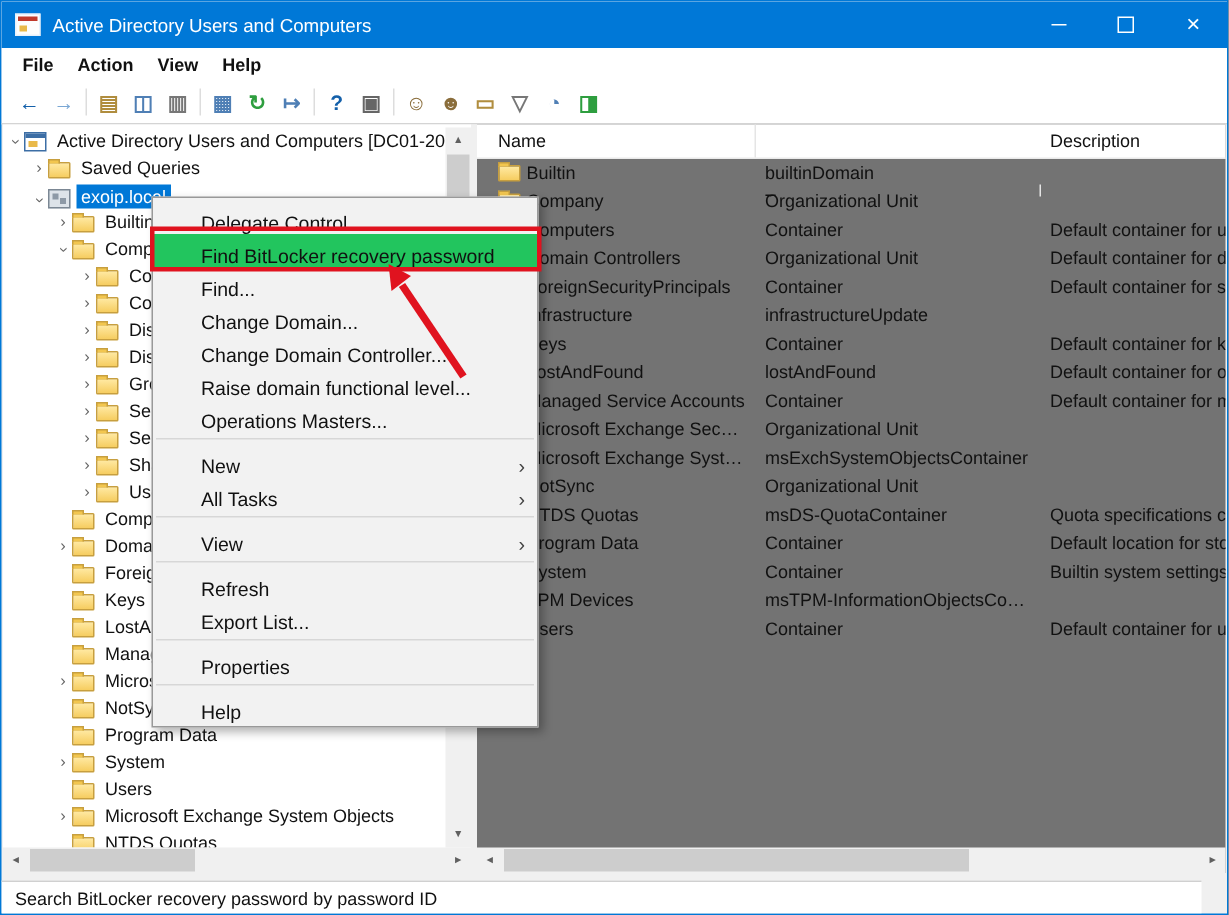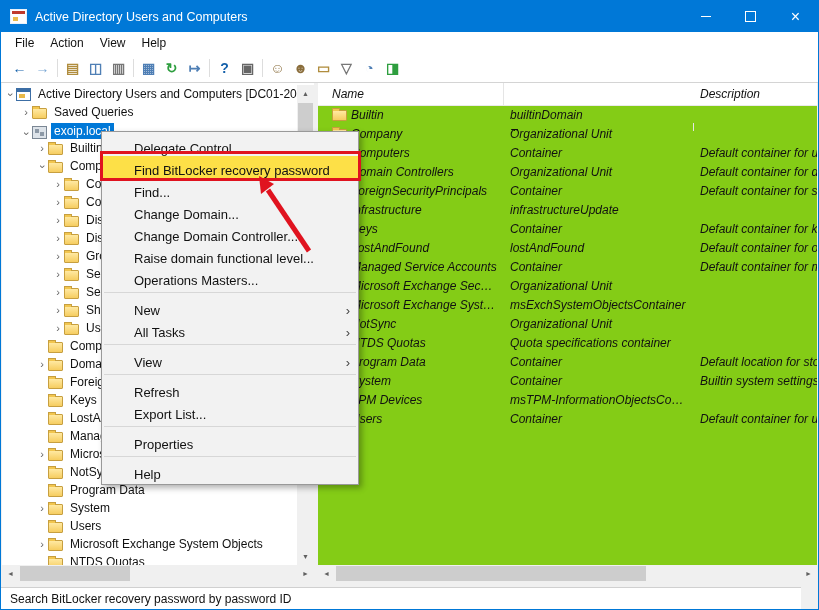--- a/index.html
+++ b/index.html
@@ -14,21 +14,21 @@
   .title-icon::after{content:"";position:absolute;left:2px;bottom:2px;width:5px;height:4px;background:#e9b949;}
   .title-text{margin-left:8px;font-size:12.5px;white-space:nowrap;}
   .win-controls{margin-left:auto;display:flex;height:100%;}
   .win-btn{width:45px;height:100%;display:flex;align-items:center;justify-content:center;}
   .glyph-min{width:10px;height:1px;background:#fff;}
   .glyph-max{width:9px;height:9px;border:1px solid #fff;}
   .glyph-close{color:#fff;font-size:16px;line-height:1;}
   
   .menubar{position:absolute;left:0;top:31px;right:0;height:22px;background:#fff;
     display:flex;align-items:center;padding-left:6px;font-size:12px;}
-  .menu-item{padding:2px 8px;}
+  .menu-item{padding:2px 8px;font-weight:bold;}
   .toolbar{position:absolute;left:0;top:53px;right:0;height:29px;background:#fff;
     border-bottom:1px solid #d4d4d4;display:flex;align-items:center;padding-left:7px;box-sizing:border-box;}
   .tool-btn{width:23px;height:22px;display:flex;align-items:center;justify-content:center;font-size:14px;font-weight:bold;}
   .tool-sep{width:1px;height:18px;background:#ddd;margin:0 3px;}
   
   .tree-pane{position:absolute;left:1px;top:82px;width:312px;bottom:27px;background:#fff;}
   .tree-rows{position:absolute;left:0;top:2px;right:17px;bottom:17px;overflow:hidden;}
   .tree-row{height:18px;display:flex;align-items:center;font-size:12px;white-space:nowrap;}
   .expander{flex:0 0 12px;width:12px;text-align:center;color:#666;font-size:11px;line-height:1;}
   .expander.open{transform:rotate(90deg);}
@@ -37,21 +37,21 @@
   .ti.folder::before,.ti.ou::before{content:"";position:absolute;top:-3px;left:-1px;width:6px;height:2px;background:#f2c64f;border:1px solid #c79f3f;border-bottom:none;}
   .ti.domain{background:#dde3e9;border:1px solid #7b8794;box-sizing:border-box;}
   .ti.domain::before{content:"";position:absolute;left:2px;top:2px;width:4px;height:4px;background:#8d99a6;}
   .ti.domain::after{content:"";position:absolute;right:2px;bottom:2px;width:4px;height:4px;background:#8d99a6;}
   .ti.console{border:1px solid #3c6ea5;background:#fff;box-sizing:border-box;}
   .ti.console::before{content:"";position:absolute;left:0;top:0;right:0;height:3px;background:#3c6ea5;}
   .ti.console::after{content:"";position:absolute;left:2px;bottom:2px;width:6px;height:4px;background:#e9b949;}
   .tree-label{padding:1px 3px;}
   .tree-label.selected{color:#fff;}
   .splitter{position:absolute;left:313px;top:82px;width:4px;bottom:27px;background:#f0f0f0;}
-  .list-pane{position:absolute;left:317px;top:82px;right:1px;bottom:27px;background:#84cc16;font-style:italic;}
+  .list-pane{position:absolute;left:317px;top:82px;right:1px;bottom:27px;background:#737373;}
   .list-header{position:absolute;left:0;top:0;right:0;height:22px;display:flex;font-size:12px;border-bottom:1px solid #eaeaea;background:#fff;}
   .col{box-sizing:border-box;padding:4px 6px;border-right:1px solid #e5e5e5;overflow:hidden;white-space:nowrap;}
   .col0{width:186px;padding-left:14px;}
   .col1{width:190px;margin-top:40px;}
   .col2{flex:1;border-right:none;}
   .list-rows{position:absolute;left:0;top:22px;right:0;bottom:17px;overflow:hidden;font-size:12px;}
   .list-row{height:19px;display:flex;align-items:center;}
   .cell{box-sizing:border-box;padding:0 6px;white-space:nowrap;overflow:hidden;}
   .cell.name{width:186px;padding-left:14px;display:flex;align-items:center;}
   .cell.name .nm{flex:1;overflow:hidden;text-overflow:ellipsis;white-space:nowrap;}
@@ -382,20 +382,21 @@
             <span class="nm">NotSync</span>
           </div>
           <div class="cell type">Organizational Unit</div>
           <div class="cell desc"></div>
         </div>
         <div class="list-row">
           <div class="cell name">
             <span class="ti folder"></span>
             <span class="nm">NTDS Quotas</span>
           </div>
+          <div class="cell type">msDS-QuotaContainer</div>
           <div class="cell desc">Quota specifications container</div>
         </div>
         <div class="list-row">
           <div class="cell name">
             <span class="ti folder"></span>
             <span class="nm">Program Data</span>
           </div>
           <div class="cell type">Container</div>
           <div class="cell desc">Default location for storage of application data</div>
         </div>
@@ -432,21 +433,21 @@
   </div>
 
   <div class="statusbar">
     <span>Search BitLocker recovery password by password ID</span>
   </div>
 
   <div class="context-menu">
       <div class="ctx-item">
         <span>Delegate Control...</span>
       </div>
-      <div class="ctx-item hl" style="background: #fde047;">
+      <div class="ctx-item hl" style="background: #22c55e;">
         <span>Find BitLocker recovery password</span>
       </div>
       <div class="ctx-item">
         <span>Find...</span>
       </div>
       <div class="ctx-item">
         <span>Change Domain...</span>
       </div>
       <div class="ctx-item">
         <span>Change Domain Controller...</span>

